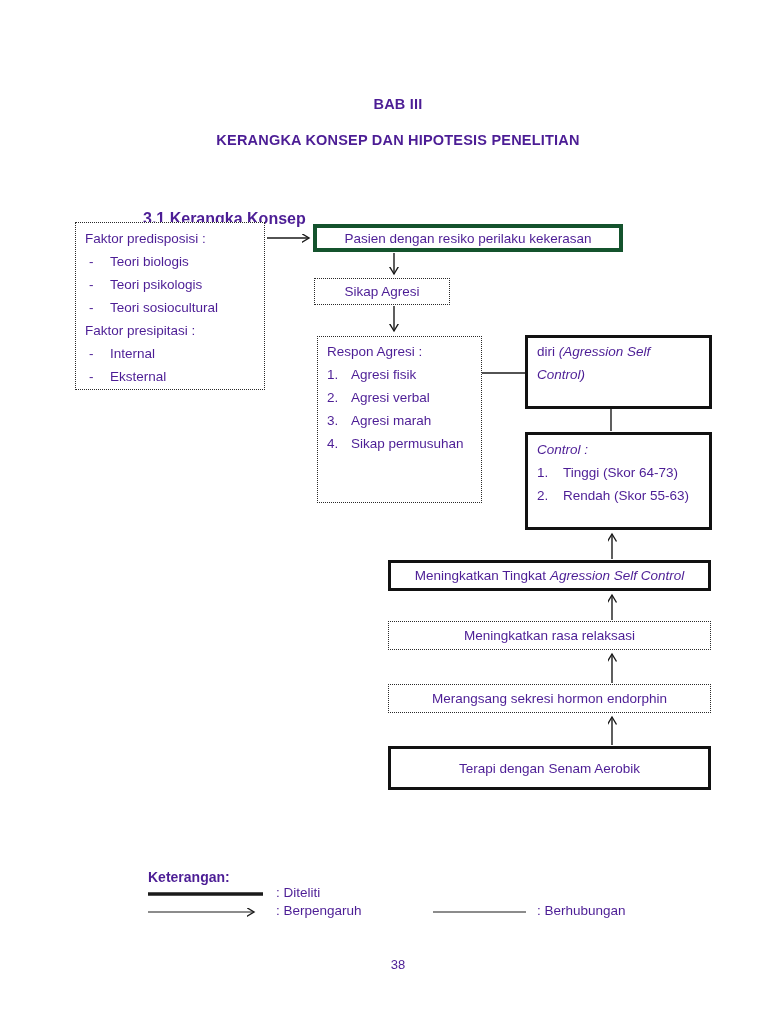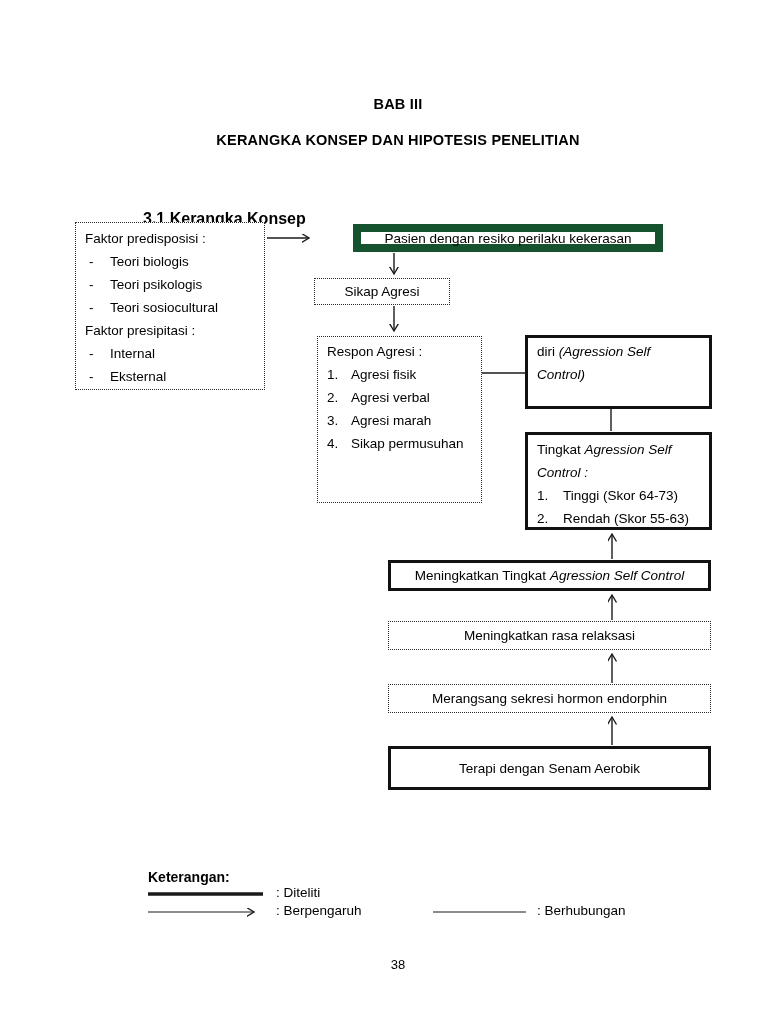--- a/index.html
+++ b/index.html
@@ -1,31 +1,31 @@
 <!DOCTYPE html>
 <html><head>
 <meta charset="utf-8">
 <style>
   html,body { margin:0; padding:0; background:#e9e9e9; }
   .page {
     position:relative; width:768px; height:1024px; margin:0 auto;
     background:#ffffff; overflow:hidden;
     font-family:"Liberation Sans","DejaVu Sans",sans-serif;
-    color:#000000;
+    color:#4c1d95;
     -webkit-font-smoothing:antialiased;
   }
   .abs { position:absolute; }
   .h-center { left:28px; width:740px; text-align:center; }
   .h1 { top:96px; font-size:14.5px; font-weight:bold; letter-spacing:.2px; }
   .h2 { top:132px; font-size:14.5px; font-weight:bold; letter-spacing:.2px; }
   .section-title { left:143px; top:210px; font-size:16px; font-weight:bold; }
 
   .box { position:absolute; box-sizing:border-box; font-size:13.5px; background:#fff; }
   .b-dotted { border:1.4px dotted #2a2a2a; }
-  .b-solid2 { border:8px solid #14532d;margin-left:40px; }
+  .b-solid2 { border:4px solid #14532d; }
   .b-solid3 { border:3px solid #111; }
   .flex-c { display:flex; align-items:center; justify-content:center; text-align:center; }
 
   .faktor-box { left:75px; top:222px; width:190px; height:168px; padding:4px 0 0 0; }
   .fline { line-height:23px; padding-left:9px; white-space:nowrap; }
   .fdash { display:inline-block; width:25px; padding-left:4px; box-sizing:border-box; }
 
   .pasien-box { left:313px; top:224px; width:310px; height:28px; }
   .sikap-box  { left:314px; top:278px; width:136px; height:27px; }
 
@@ -115,21 +115,20 @@
     <div class="rline"><span class="rnum">3.</span><span>Agresi marah</span></div>
     <div class="rline"><span class="rnum">4.</span><span>Sikap permusuhan</span></div>
   </div>
 
   <div class="box b-solid3 koping-box">
     <div class="kline"><span>diri </span><span class="it">(Agression Self</span></div>
     <div class="kline"><span class="it">Control)</span></div>
   </div>
 
   <div class="box b-solid3 tingkat-box">
-    <div class="tline"><span>Tingkat </span><span class="it">Agression Self</span></div>
     <div class="tline"><span class="it">Control :</span></div>
     <div class="tline"><span class="tnum">1.</span><span>Tinggi (Skor 64-73)</span></div>
     <div class="tline"><span class="tnum">2.</span><span>Rendah (Skor 55-63)</span></div>
   </div>
 
   <div class="box b-solid3 flex-c meningkatkan-box">
     <span><span>Meningkatkan Tingkat </span><span class="it">Agression Self Control</span></span>
   </div>
 
   <div class="box b-dotted flex-c relaksasi-box">

